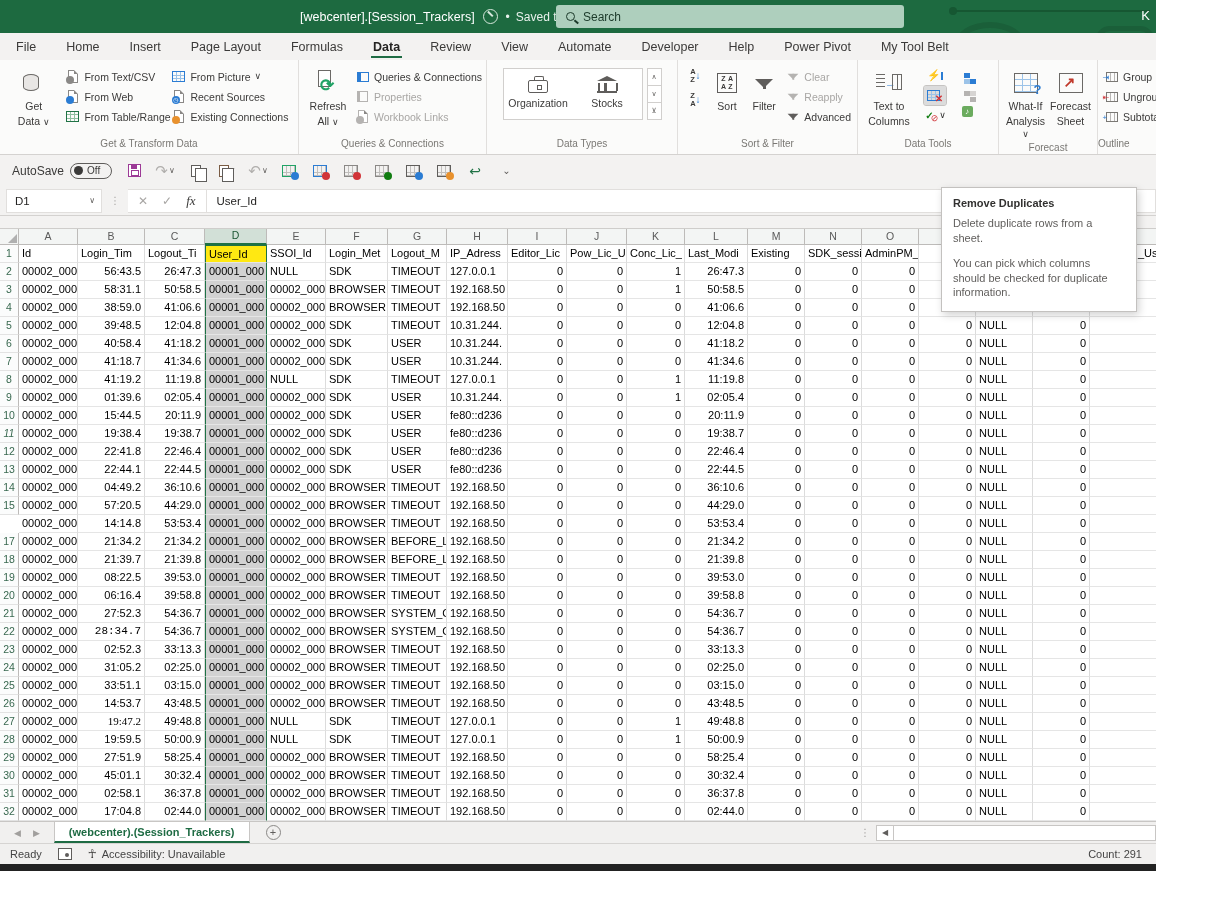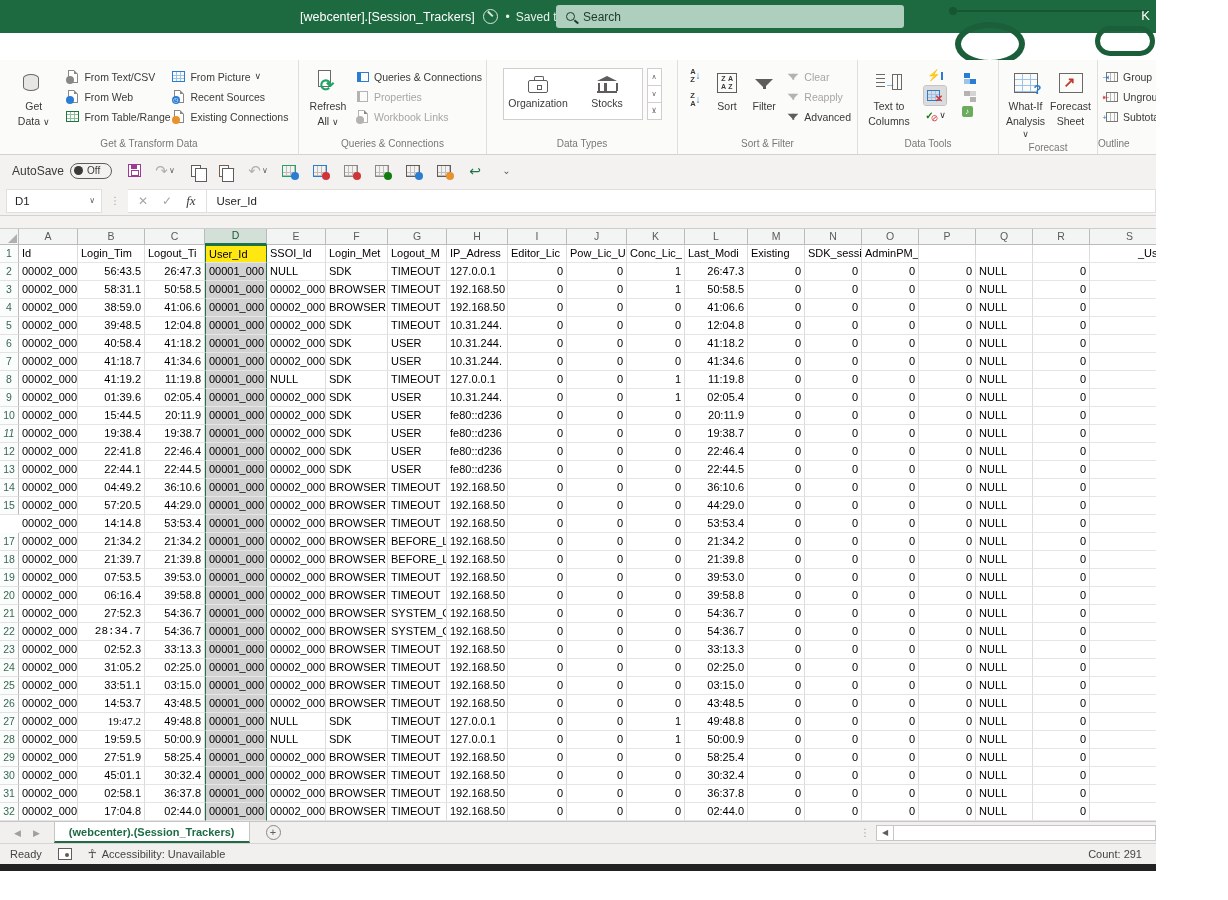--- a/index.html
+++ b/index.html
@@ -167,20 +167,35 @@
         <span class="chev">∨</span>
       </span>
     </div>
     <div class="searchbox">
       <span class="mag"></span>
       <span>Search</span>
     </div>
     <div class="tb-user">K</div>
   </div>
 
+  <div class="menurow" id="menurow">
+      <div class="mtab">File</div>
+      <div class="mtab">Home</div>
+      <div class="mtab">Insert</div>
+      <div class="mtab">Page Layout</div>
+      <div class="mtab">Formulas</div>
+      <div class="mtab active">Data</div>
+      <div class="mtab">Review</div>
+      <div class="mtab">View</div>
+      <div class="mtab">Automate</div>
+      <div class="mtab">Developer</div>
+      <div class="mtab">Help</div>
+      <div class="mtab">Power Pivot</div>
+      <div class="mtab">My Tool Belt</div>
+    </div>
 
   <div class="ribbon">
 
     <div class="rgroup" style="width:299px">
       <div class="rg-items">
         <div class="bigbtn">
           <span class="bicon">
               <span class="cyl">
                 <span class="body"></span>
                 <span class="grid"></span>
@@ -942,21 +957,21 @@
         <div class="gc r" style="width: 57px;">0</div>
         <div class="gc r" style="width: 57px;">0</div>
         <div class="gc r" style="width: 57px;">0</div>
         <div class="gc" style="width: 57px;">NULL</div>
         <div class="gc r" style="width: 57px;">0</div>
         <div class="gc" style="width: 80px;"></div>
       </div>
       <div class="grow">
         <div class="rn" style="width: 19px;">19</div>
         <div class="gc" style="width: 59px;">00002_000</div>
-        <div class="gc r" style="width: 67px;">07:53.5</div>
+        <div class="gc r" style="width: 67px;">08:22.5</div>
         <div class="gc r" style="width: 60px;">39:53.0</div>
         <div class="gc colD" style="width: 62px;">00001_000</div>
         <div class="gc" style="width: 59px;">00002_000</div>
         <div class="gc" style="width: 62px;">BROWSER</div>
         <div class="gc" style="width: 59px;">TIMEOUT</div>
         <div class="gc" style="width: 61px;">192.168.50</div>
         <div class="gc r" style="width: 59px;">0</div>
         <div class="gc r" style="width: 60px;">0</div>
         <div class="gc r" style="width: 58px;">0</div>
         <div class="gc r" style="width: 63px;">39:53.0</div>
@@ -1249,20 +1264,25 @@
         <div class="gc r" style="width: 57px;">0</div>
         <div class="gc r" style="width: 57px;">0</div>
         <div class="gc r" style="width: 57px;">0</div>
         <div class="gc r" style="width: 57px;">0</div>
         <div class="gc" style="width: 57px;">NULL</div>
         <div class="gc r" style="width: 57px;">0</div>
         <div class="gc" style="width: 80px;"></div>
       </div>
     </div>
 
+  <div class="tooltip">
+    <div class="tt-title">Remove Duplicates</div>
+    <div class="tt-body">Delete duplicate rows from a sheet.</div>
+    <div class="tt-body">You can pick which columns should be checked for duplicate information.</div>
+  </div>
 
   <div class="tabbar">
     <div class="tnav">
       <span>◀</span>
       <span>▶</span>
     </div>
     <div class="sheettab">
         <span>(webcenter).(Session_Trackers)</span>
       </div>
     <div class="addsheet">

